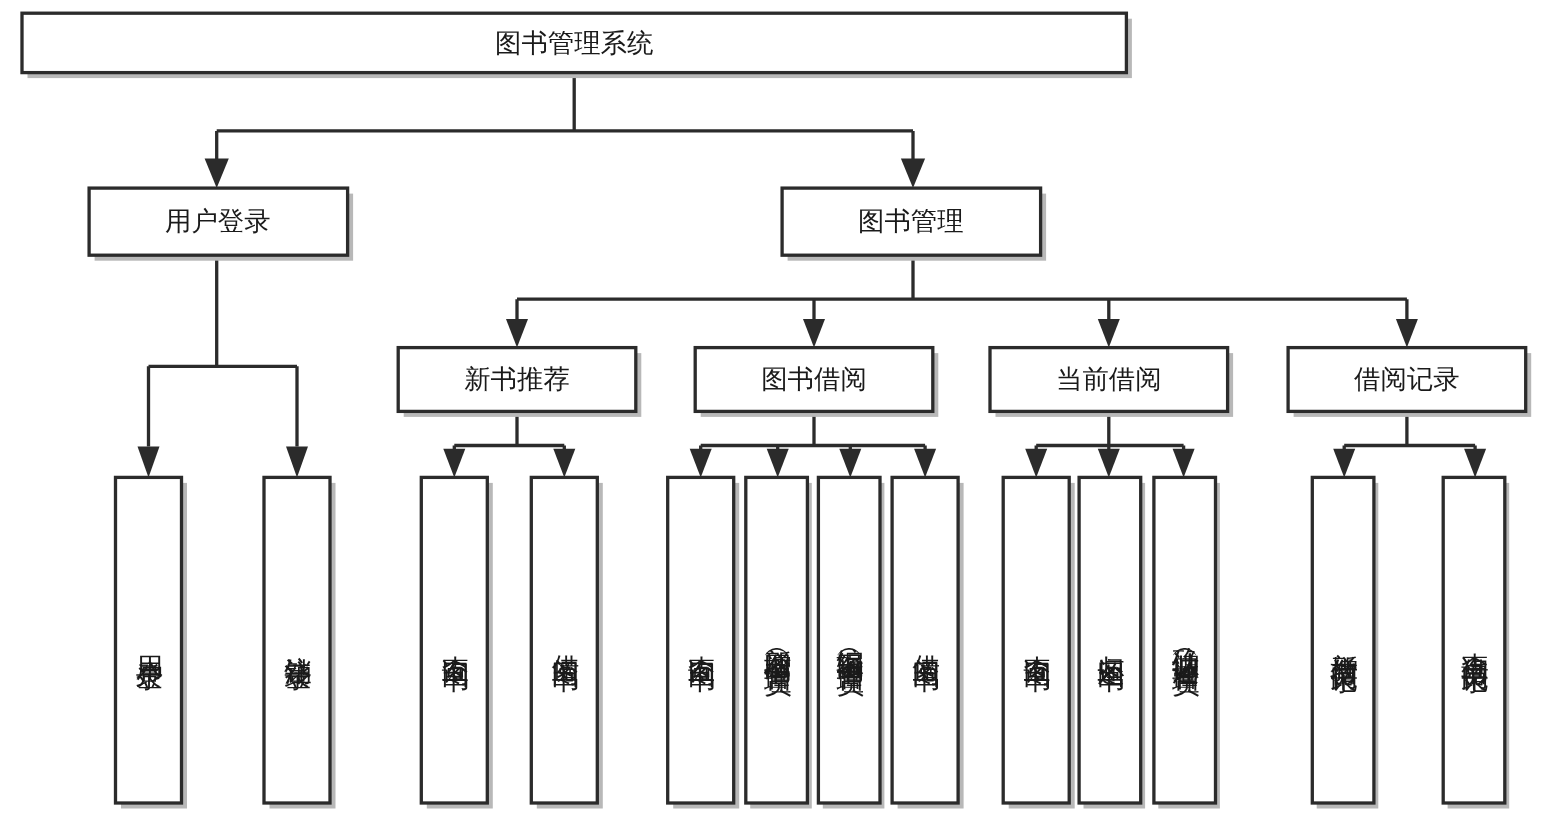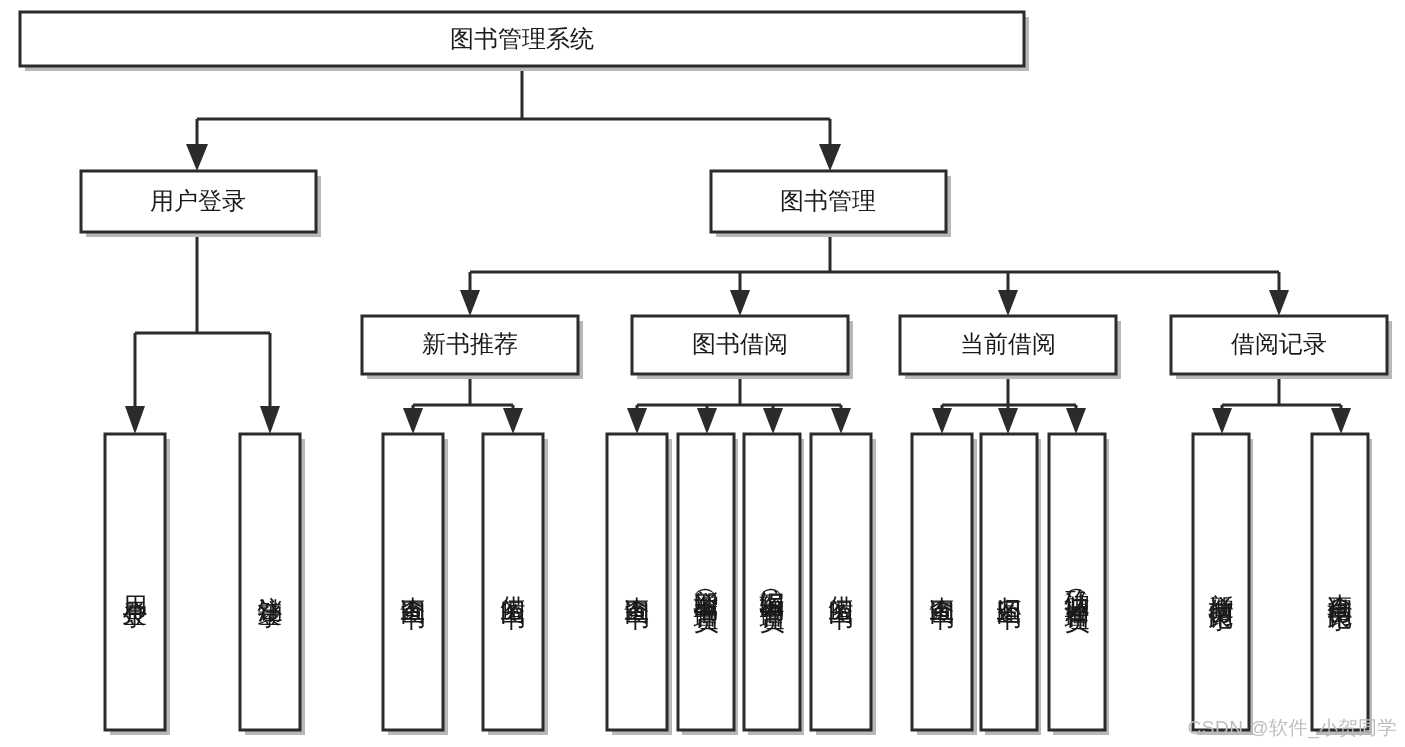--- a/index.html
+++ b/index.html
@@ -242,15 +242,14 @@
   </div>
 
   <div class="leaf-label-wrap" style="left:1193px; top:434px; width:56px; height:296px;">
     <span class="leaf-label">新增借阅记录</span>
   </div>
 
   <div class="leaf-label-wrap" style="left:1312px; top:434px; width:56px; height:296px;">
     <span class="leaf-label">查询借阅记录</span>
   </div>
 
-  <div class="watermark">CSDN @软件_小贺同学</div>
 
 </div>
 
 </body></html>

